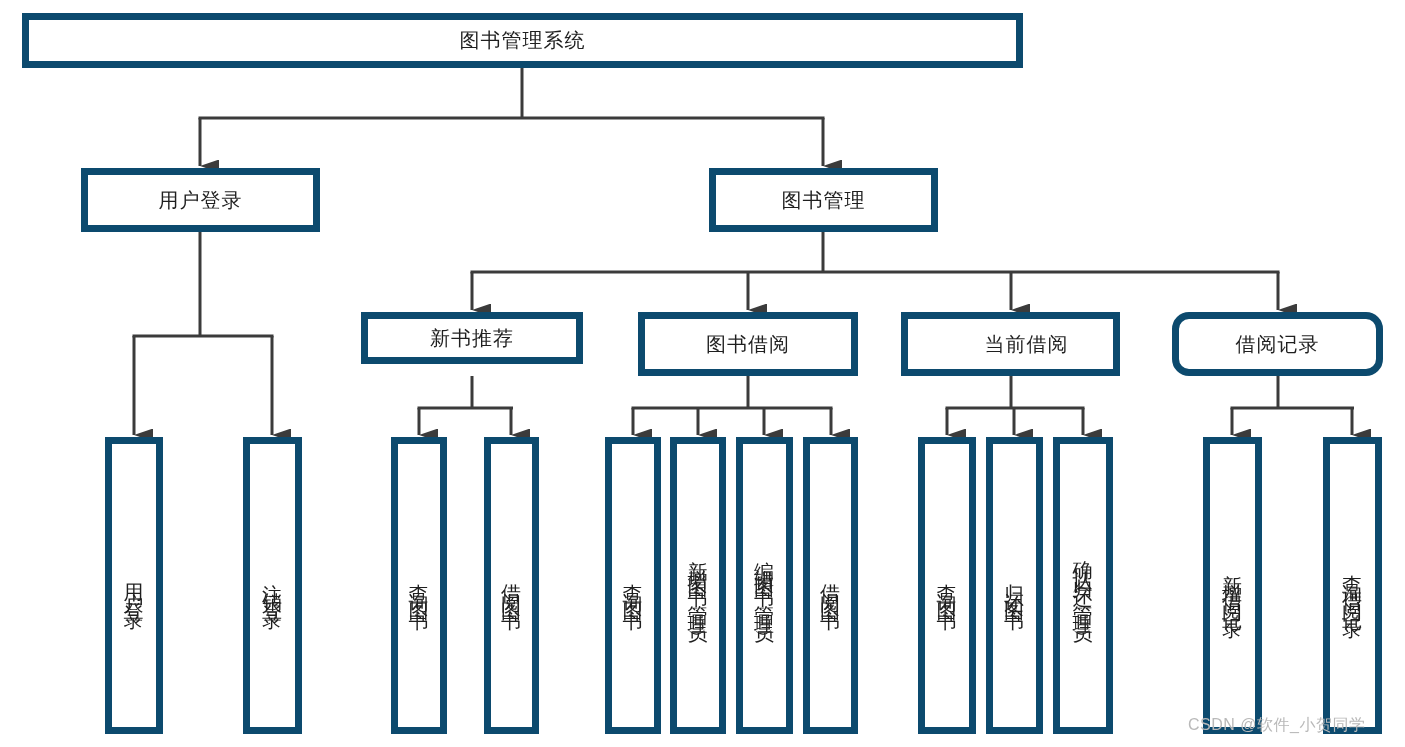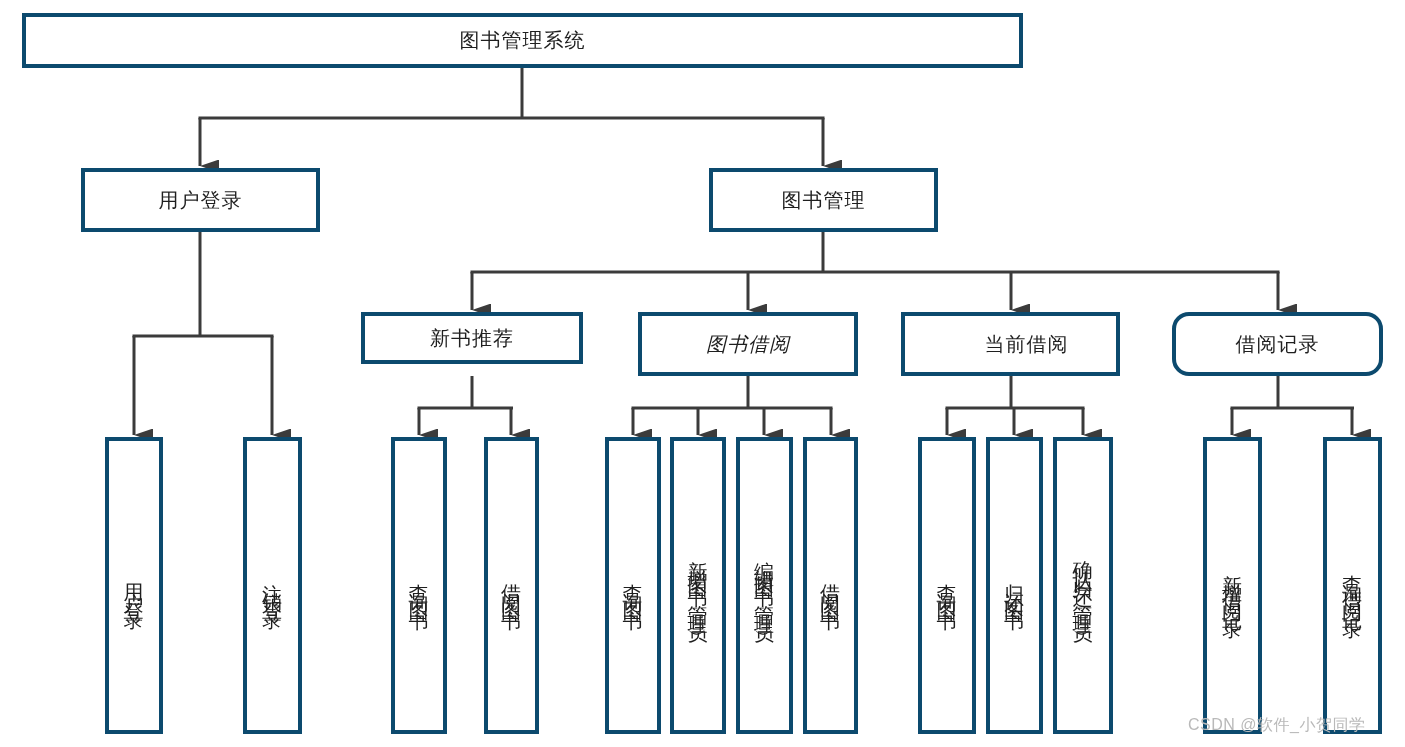--- a/index.html
+++ b/index.html
@@ -19,21 +19,21 @@
   }
   .wire {
     stroke: #3b3b3b;
     stroke-width: 3;
     fill: none;
   }
   .node {
     position: absolute;
     box-sizing: border-box;
     background: #ffffff;
-    border: 4px solid #0c4a6e;
+    border: 7px solid #0c4a6e;
     display: flex;
     align-items: center;
     justify-content: center;
     color: #1f1f1f;
     z-index: 1;
   }
   .node .h-label {
     font-size: 20px;
     white-space: nowrap;
     letter-spacing: 1px;
@@ -118,21 +118,21 @@
   <div class="node" style="left:81px; top:168px; width:239px; height:64px;">
     <span class="h-label">用户登录</span>
   </div>
   <div class="node" style="left:709px; top:168px; width:229px; height:64px;">
     <span class="h-label">图书管理</span>
   </div>
 
   <div class="node" style="left:361px; top:312px; width:222px; height:52px;">
     <span class="h-label">新书推荐</span>
   </div>
-  <div class="node" style="left:638px; top:312px; width:220px; height:64px;font-style:italic;">
+  <div class="node" style="left:638px; top:312px; width:220px; height:64px;">
     <span class="h-label">图书借阅</span>
   </div>
   <div class="node" style="left:901px; top:312px; width:219px; height:64px;padding-left:32px;">
     <span class="h-label">当前借阅</span>
   </div>
   <div class="node" style="left:1172px; top:312px; width:211px; height:64px;border-radius:17px;">
     <span class="h-label">借阅记录</span>
   </div>
 
   <div class="node leaf" style="left:105px; width:58px;">

